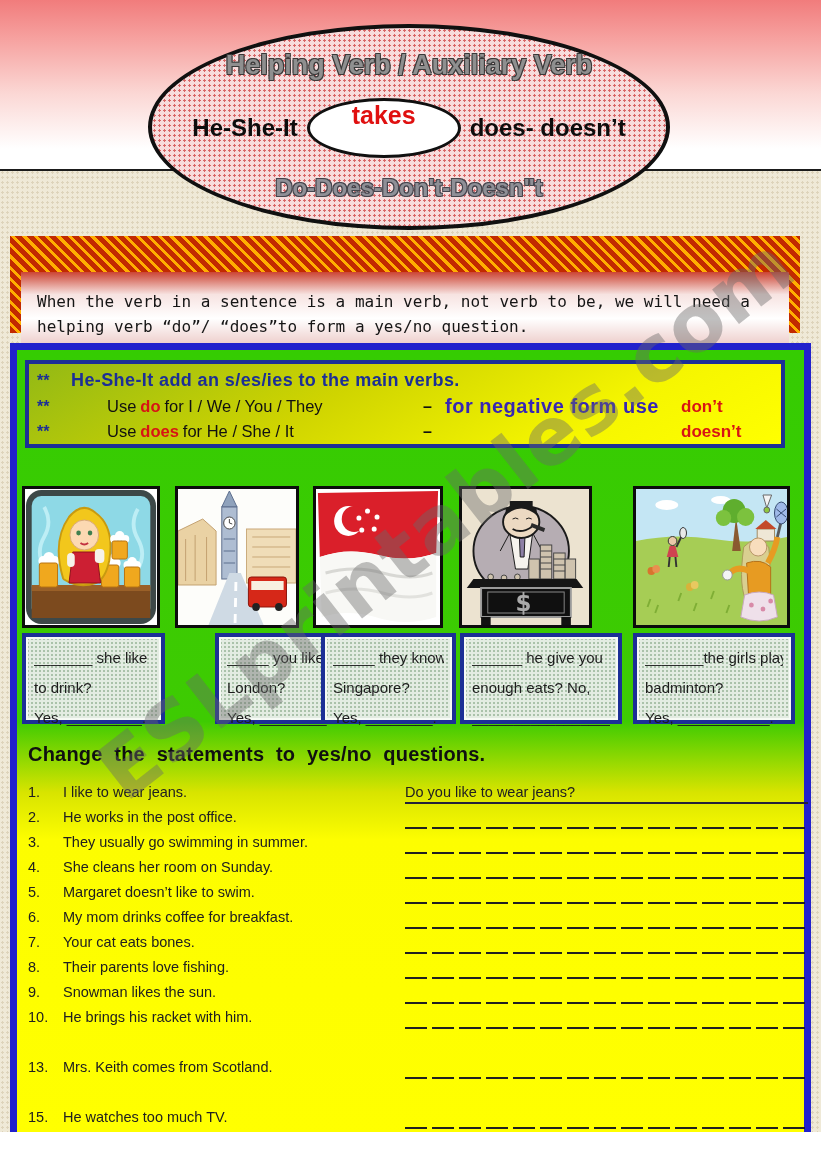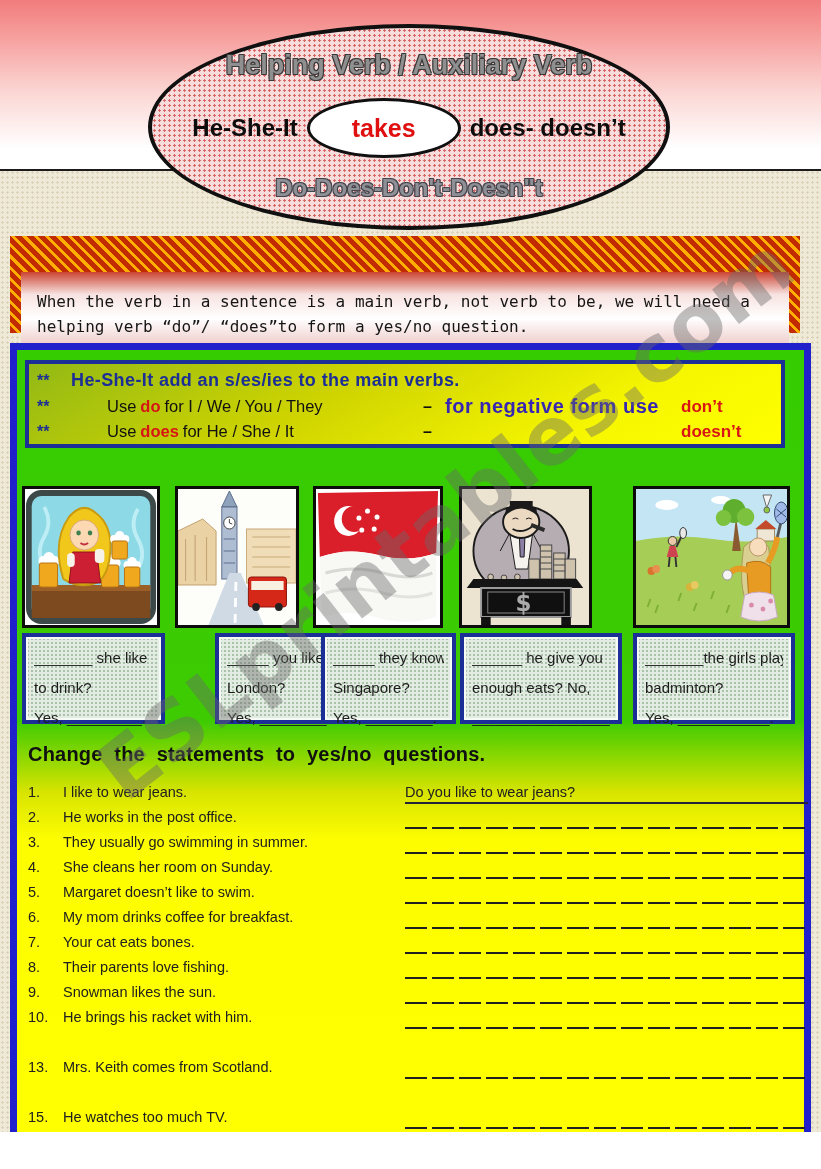--- a/index.html
+++ b/index.html
@@ -15,21 +15,21 @@
     border:4px solid #101010;border-radius:50%;
     background-color:#f7dcdc;
     background-image:radial-gradient(#d96666 1px,transparent 1.3px);
     background-size:5px 5px;z-index:2;}
   .ellipse-title{position:absolute;top:22px;width:100%;text-align:center;
     font-size:27px;font-weight:bold;color:#8f8f8f;
     text-shadow:-1px -1px 0 #3a3a3a,1px -1px 0 #3a3a3a,-1px 1px 0 #3a3a3a,1px 1px 0 #3a3a3a;}
   .ellipse-mid{position:absolute;top:70px;width:100%;display:flex;justify-content:center;align-items:center;gap:9px;}
   .subject-label,.does-label{font-size:24px;font-weight:bold;color:#0d0d0d;}
   .inner-ellipse{width:148px;height:54px;border:3px solid #101010;border-radius:50%;
-    background:#fff;display:flex;align-items:center;justify-content:center;flex:0 0 auto;}
+    background:#fff;display:flex;align-items:flex-start;justify-content:center;flex:0 0 auto;}
   .takes{font-size:25px;font-weight:bold;color:#e01010;}
   .ellipse-bottom{position:absolute;top:146px;width:100%;text-align:center;
     font-size:24px;font-weight:bold;color:#8f8f96;
     text-shadow:-1px -1px 0 #44444c,1px -1px 0 #44444c,-1px 1px 0 #44444c,1px 1px 0 #44444c;}
   .banner{position:absolute;left:10px;top:236px;width:790px;height:97px;box-sizing:border-box;
     padding:11px;background:repeating-linear-gradient(45deg,#c22a00 0 5px,#ffae00 5px 8px);z-index:2;}
   .banner-inner{width:100%;height:100%;box-sizing:border-box;
     background:linear-gradient(180deg,#cc4433 0%,#f7e3e1 30%,#ffffff 62%,#ecc9c6 100%);
     padding:18px 16px;margin-top:25px;}
   .banner-text{margin:0;font-family:"DejaVu Sans Mono",monospace;font-size:16px;line-height:1.55;color:#151515;}

